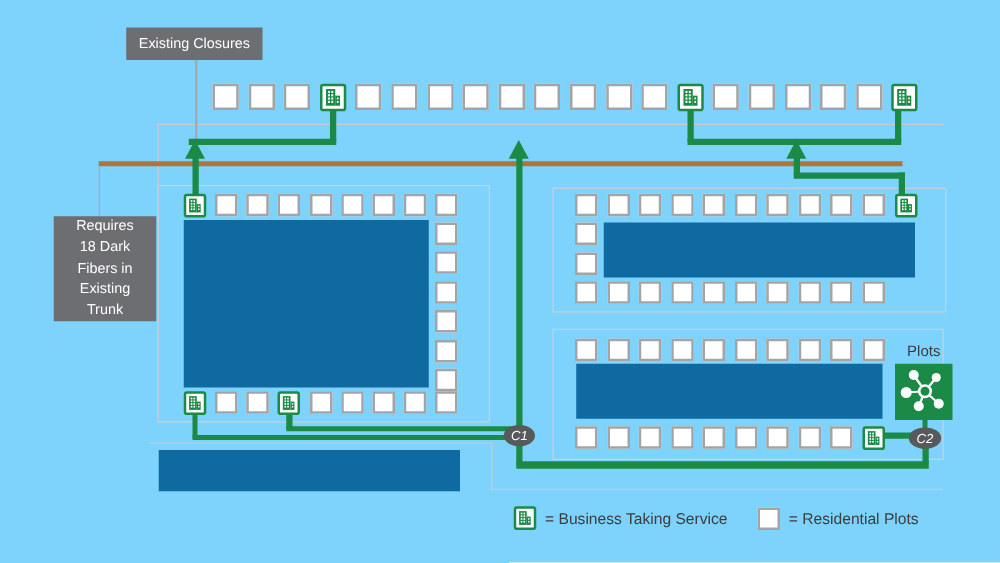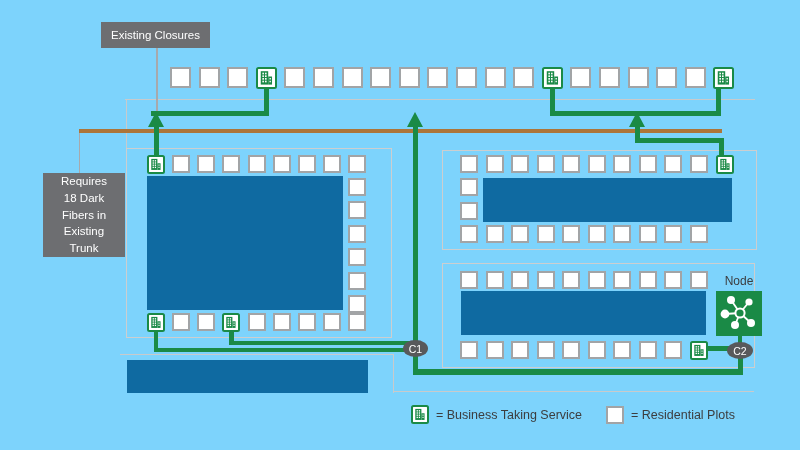--- a/index.html
+++ b/index.html
@@ -15,21 +15,21 @@
   .trunk{position:absolute;background:#ad7539;}
   .plot{position:absolute;background:#fff;border:2px solid #a2a4a6;box-sizing:border-box;}
   .bldg{position:absolute;background:#fff;border:2px solid #1a8a46;border-radius:2.5px;
         box-sizing:border-box;display:flex;align-items:center;justify-content:center;}
   .bldg svg{width:100%;height:100%;display:block;}
   .label-box{position:absolute;background:#6d6e71;color:#fff;font-size:11.5px;
              display:flex;align-items:center;justify-content:center;text-align:center;z-index:10;}
   #lbl-ec{left:101px;top:22px;width:109px;height:26px;}
   #lbl-rq{left:43px;top:173px;width:82px;height:84px;white-space:pre-line;line-height:16.8px;}
   .badge{position:absolute;background:#58595b;color:#fff;border-radius:50%;
-         display:flex;align-items:center;justify-content:center;font-size:10.5px;z-index:10;}
+         display:flex;align-items:center;justify-content:center;font-size:10.5px;z-index:10;font-style:italic;}
   #c1{left:403px;top:340px;width:25px;height:17px;}
   #c2{left:727px;top:342px;width:26px;height:17px;}
   #node-label{position:absolute;left:712px;top:274px;width:54px;text-align:center;
               color:#3c3d3f;font-size:12px;z-index:10;}
   #node-box{position:absolute;left:716px;top:291px;width:46px;height:45px;background:#1a8a46;z-index:9;}
   #node-box svg{width:100%;height:100%;display:block;}
   #legend{position:absolute;left:411px;top:405px;display:flex;align-items:center;
           color:#3c3d3f;font-size:12.5px;z-index:10;}
   #legend .bldg{position:relative;width:18px;height:19px;flex:0 0 auto;}
   #legend .plot{position:relative;width:18px;height:18px;flex:0 0 auto;margin-left:24px;}
@@ -288,21 +288,21 @@
     </div>
 
   <div class="label-box" id="lbl-ec">Existing Closures</div>
 
   <div class="label-box" id="lbl-rq">Requires
 18 Dark
 Fibers in
 Existing
 Trunk</div>
 
-  <div id="node-label">Node</div>
+  <div id="node-label">Plots</div>
 
   <div id="node-box">
     <svg viewBox="0 0 46 45">
       <g stroke="#ffffff" stroke-width="1.8">
         <line x1="24" y1="22" x2="15" y2="9"></line>
         <line x1="24" y1="22" x2="33" y2="11"></line>
         <line x1="24" y1="22" x2="9" y2="23"></line>
         <line x1="24" y1="22" x2="19" y2="34"></line>
         <line x1="24" y1="22" x2="35" y2="32"></line>
       </g>

